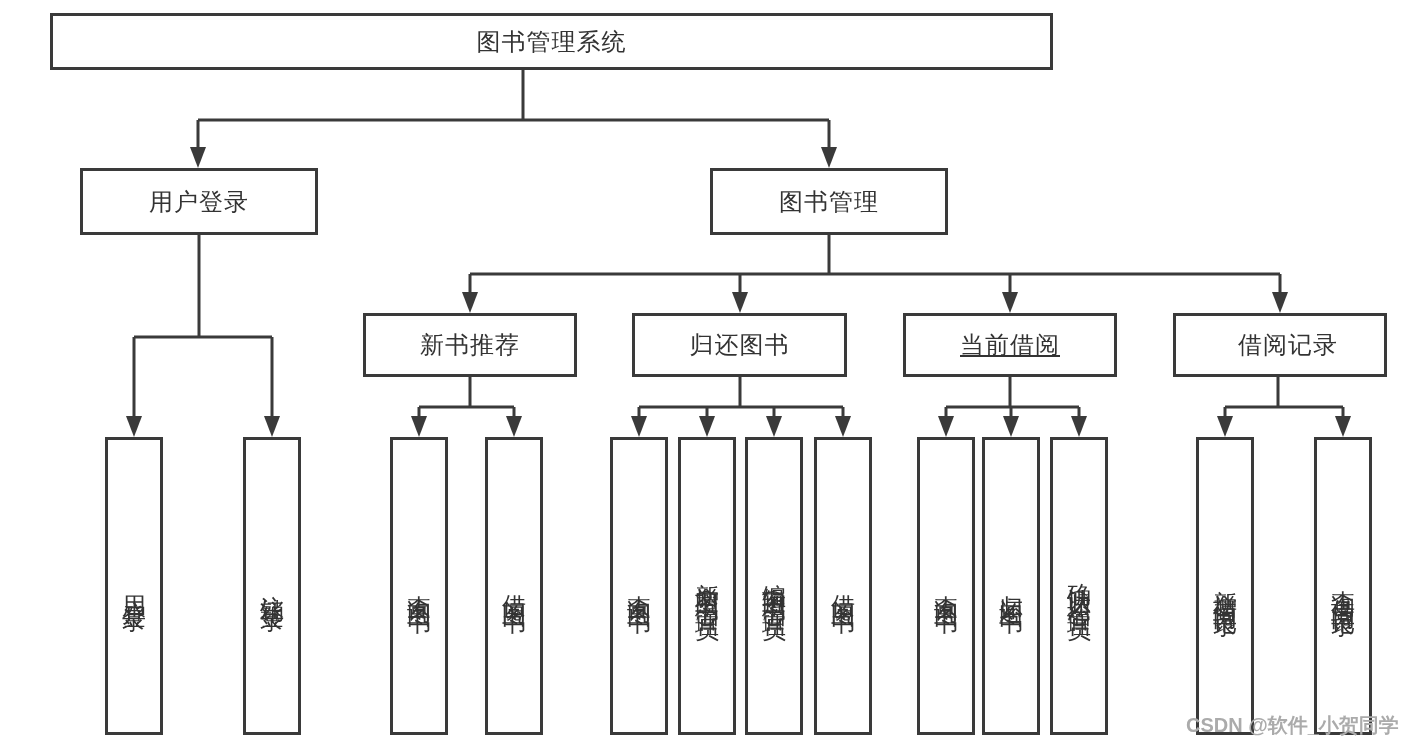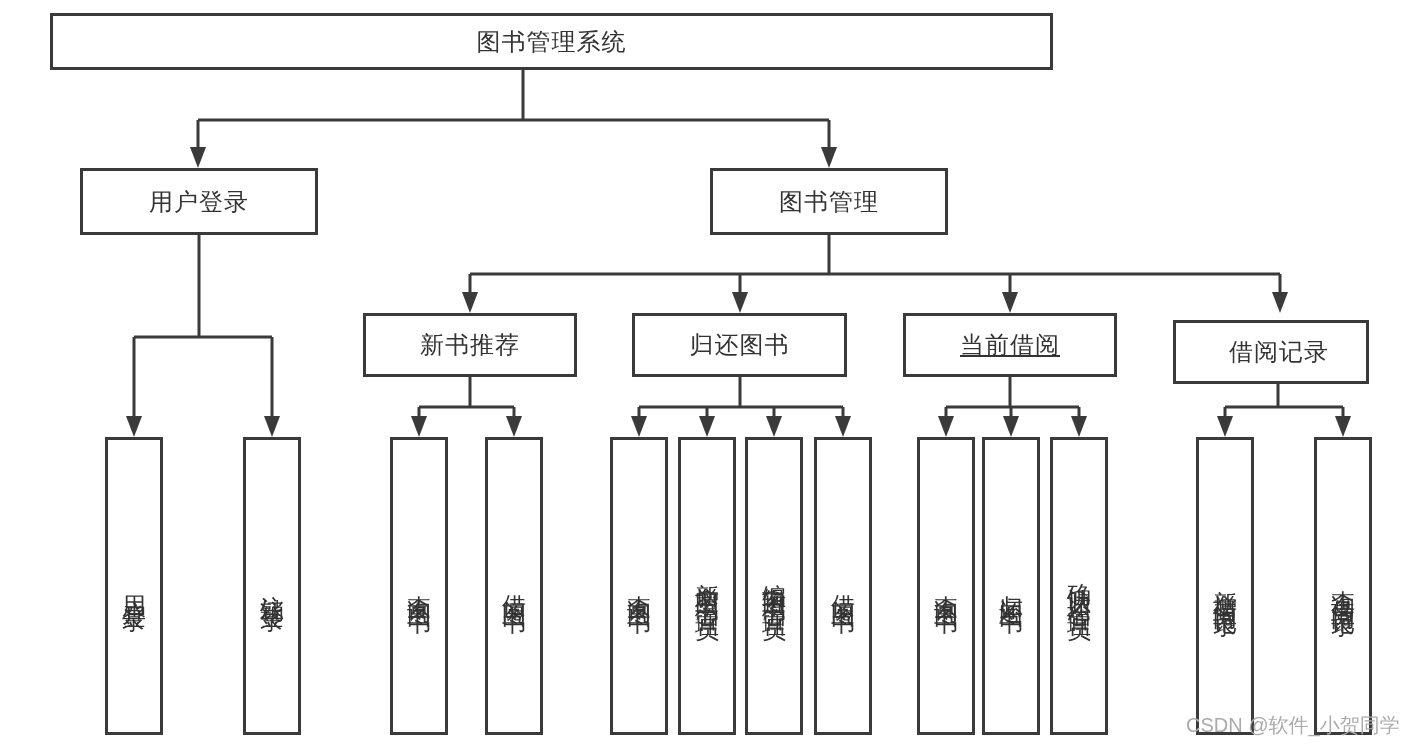--- a/index.html
+++ b/index.html
@@ -43,20 +43,21 @@
     letter-spacing:5px;
     line-height:1;
     white-space:nowrap;
   }
   .watermark{
     position:absolute;
     left:1186px;top:712px;
     font-size:20px;
     color:var(--watermark);
     white-space:nowrap;
+    font-weight:bold;
   }
 </style>
 </head>
 <body>
 
 <div id="canvas">
 
   <svg id="connectors" viewBox="0 0 1405 747" xmlns="http://www.w3.org/2000/svg">
 
     <g>
@@ -108,21 +109,21 @@
   </svg>
 
   <div class="hbox" style="left:20px;top:13px;width:1003px;height:57px;margin-left:30px;">图书管理系统</div>
 
   <div class="hbox" style="left:80px;top:168px;width:238px;height:67px;">用户登录</div>
   <div class="hbox" style="left:710px;top:168px;width:238px;height:67px;">图书管理</div>
 
   <div class="hbox" style="left:363px;top:313px;width:214px;height:64px;">新书推荐</div>
   <div class="hbox" style="left:632px;top:313px;width:215px;height:64px;">归还图书</div>
   <div class="hbox" style="left:903px;top:313px;width:214px;height:64px;text-decoration:underline;">当前借阅</div>
-  <div class="hbox" style="left:1173px;top:320px;width:196px;height:64px;padding-left:16px;">借阅记录</div>
+  <div class="hbox" style="left:1173px;top:313px;width:214px;height:64px;padding-left:16px;">借阅记录</div>
 
   <div class="vbox" style="left:105px;">
     <span>用户登录</span>
   </div>
   <div class="vbox" style="left:243px;">
     <span>注销登录</span>
   </div>
 
   <div class="vbox" style="left:390px;">
     <span>查询图书</span>

